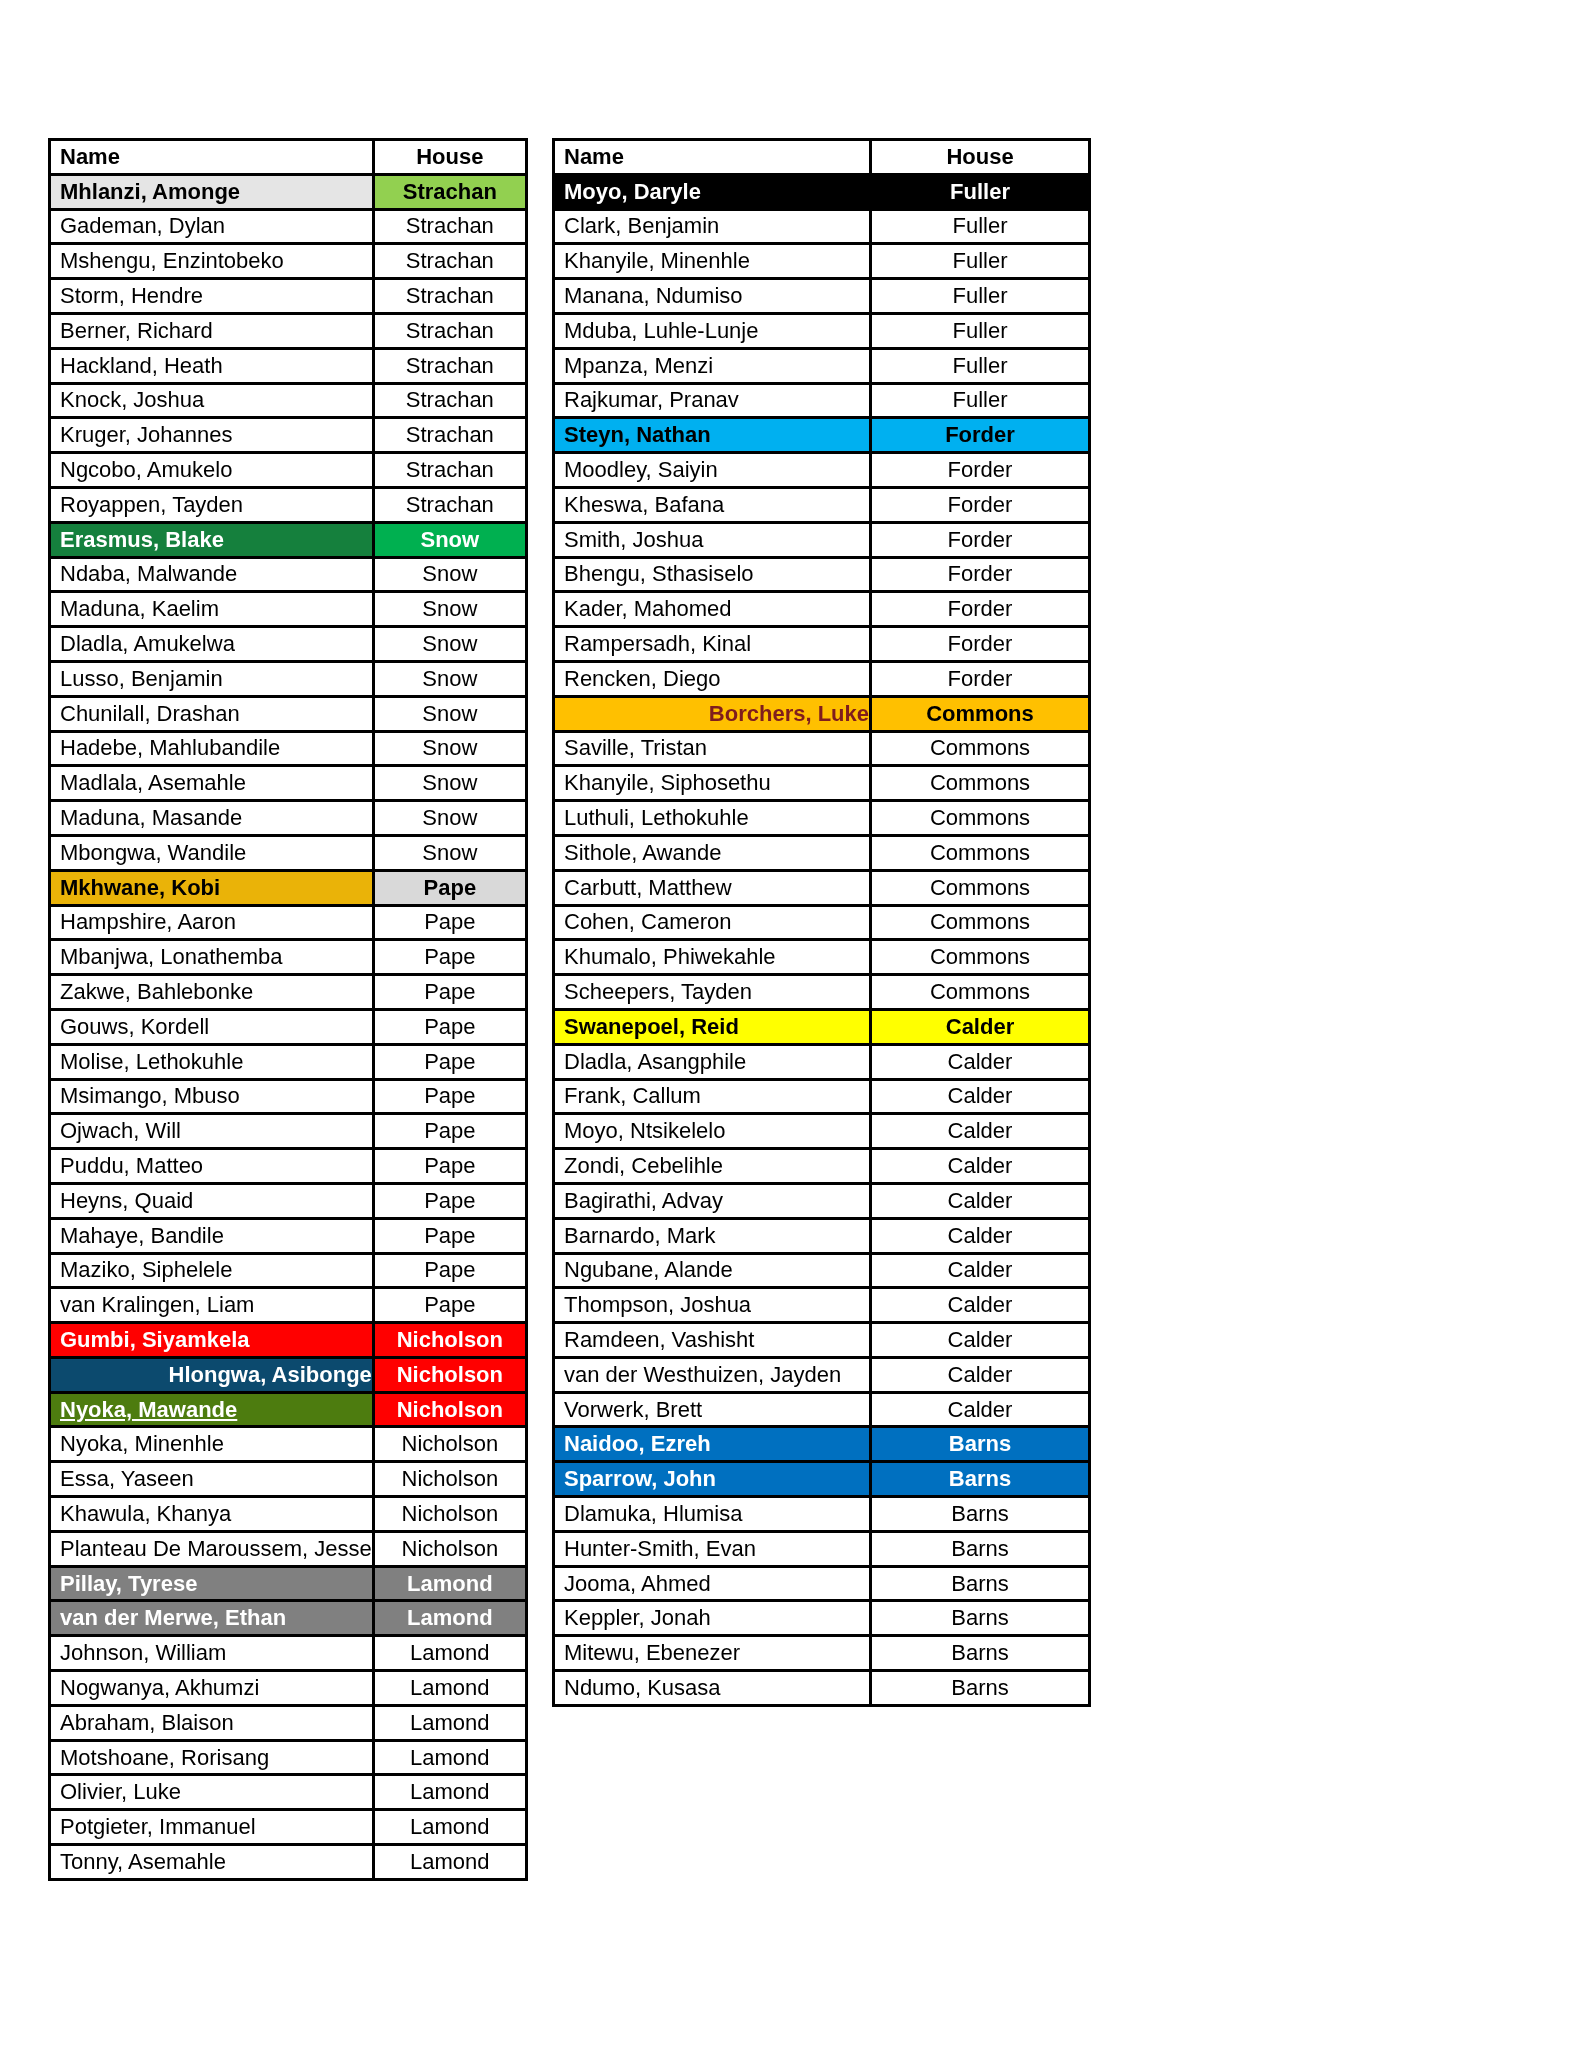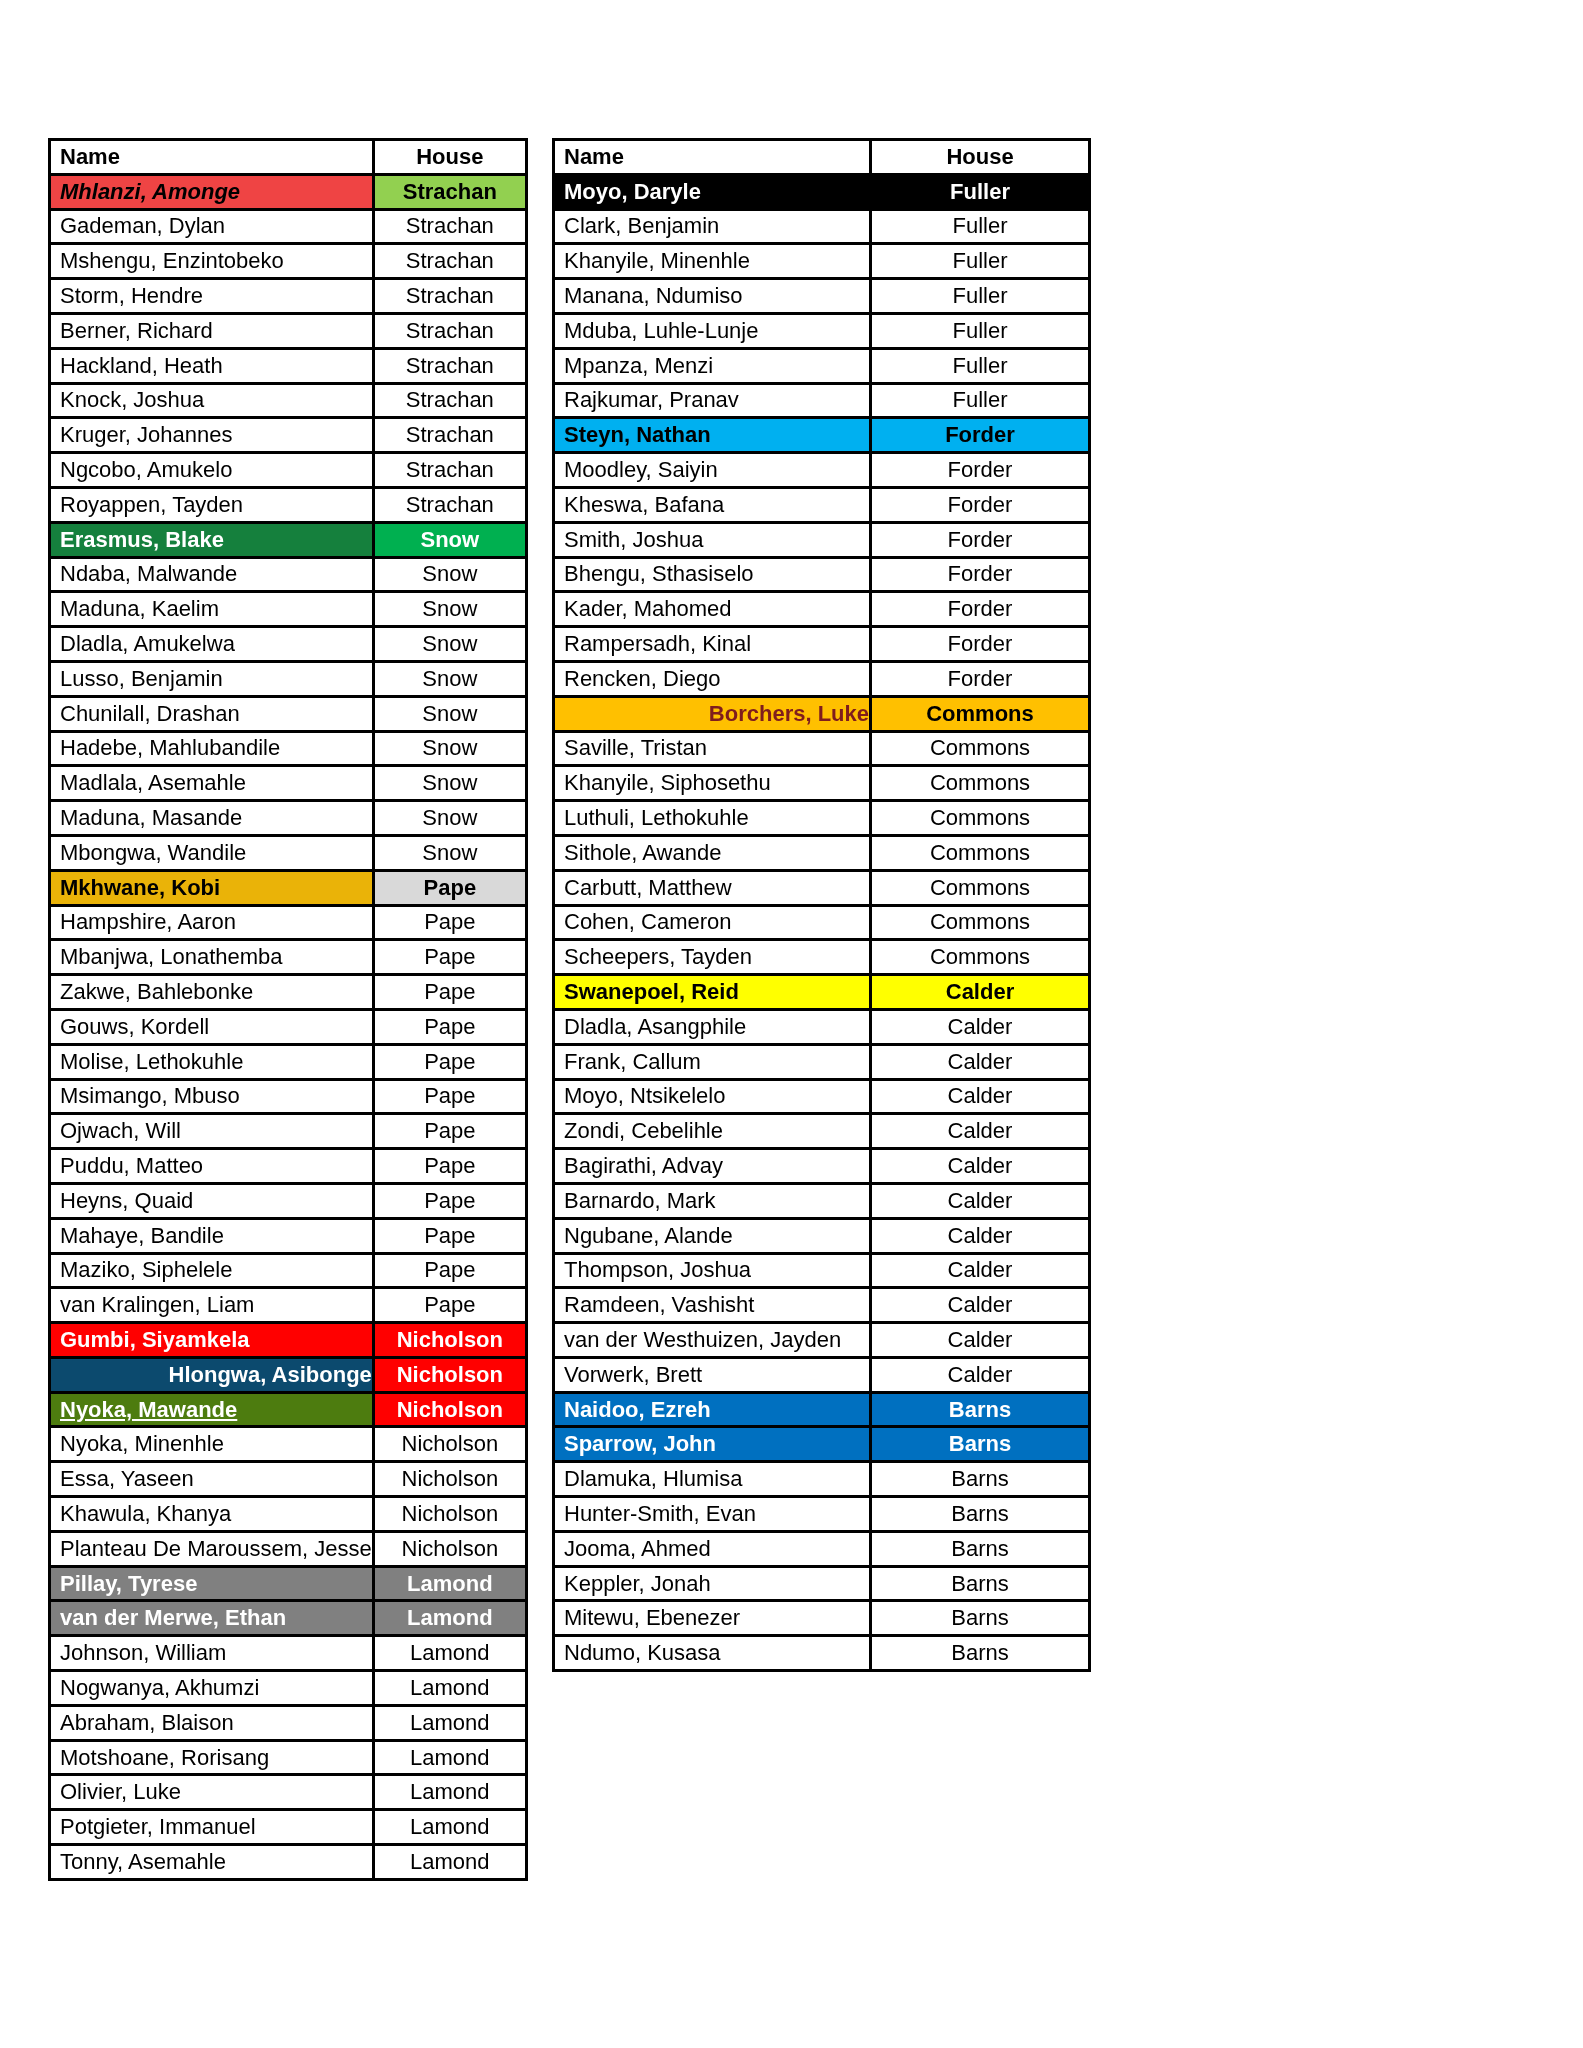--- a/index.html
+++ b/index.html
@@ -68,21 +68,21 @@
       <col style="width:153px">
     </colgroup>
     <thead>
       <tr>
         <th class="name-cell">Name</th>
         <th class="house-cell">House</th>
       </tr>
     </thead>
     <tbody>
         <tr class="captain">
-          <td class="name-cell" style="background: #ef4444; color: rgb(0, 0, 0); font-style: italic;">Mhlanzi, Amonge</td>
+          <td class="name-cell" style="background: #e5e5e5; color: rgb(0, 0, 0);">Mhlanzi, Amonge</td>
           <td class="house-cell" style="background: rgb(146, 208, 80); color: rgb(0, 0, 0);">Strachan</td>
         </tr>
         <tr>
           <td class="name-cell">Gademan, Dylan</td>
           <td class="house-cell">Strachan</td>
         </tr>
         <tr>
           <td class="name-cell">Mshengu, Enzintobeko</td>
           <td class="house-cell">Strachan</td>
         </tr>
@@ -367,20 +367,24 @@
         </tr>
         <tr>
           <td class="name-cell">Carbutt, Matthew</td>
           <td class="house-cell">Commons</td>
         </tr>
         <tr>
           <td class="name-cell">Cohen, Cameron</td>
           <td class="house-cell">Commons</td>
         </tr>
         <tr>
+          <td class="name-cell">Khumalo, Phiwekahle</td>
+          <td class="house-cell">Commons</td>
+        </tr>
+        <tr>
           <td class="name-cell">Scheepers, Tayden</td>
           <td class="house-cell">Commons</td>
         </tr>
         <tr class="captain">
           <td class="name-cell" style="background: rgb(255, 255, 0); color: rgb(0, 0, 0);">Swanepoel, Reid</td>
           <td class="house-cell" style="background: rgb(255, 255, 0); color: rgb(0, 0, 0);">Calder</td>
         </tr>
         <tr>
           <td class="name-cell">Dladla, Asangphile</td>
           <td class="house-cell">Calder</td>

